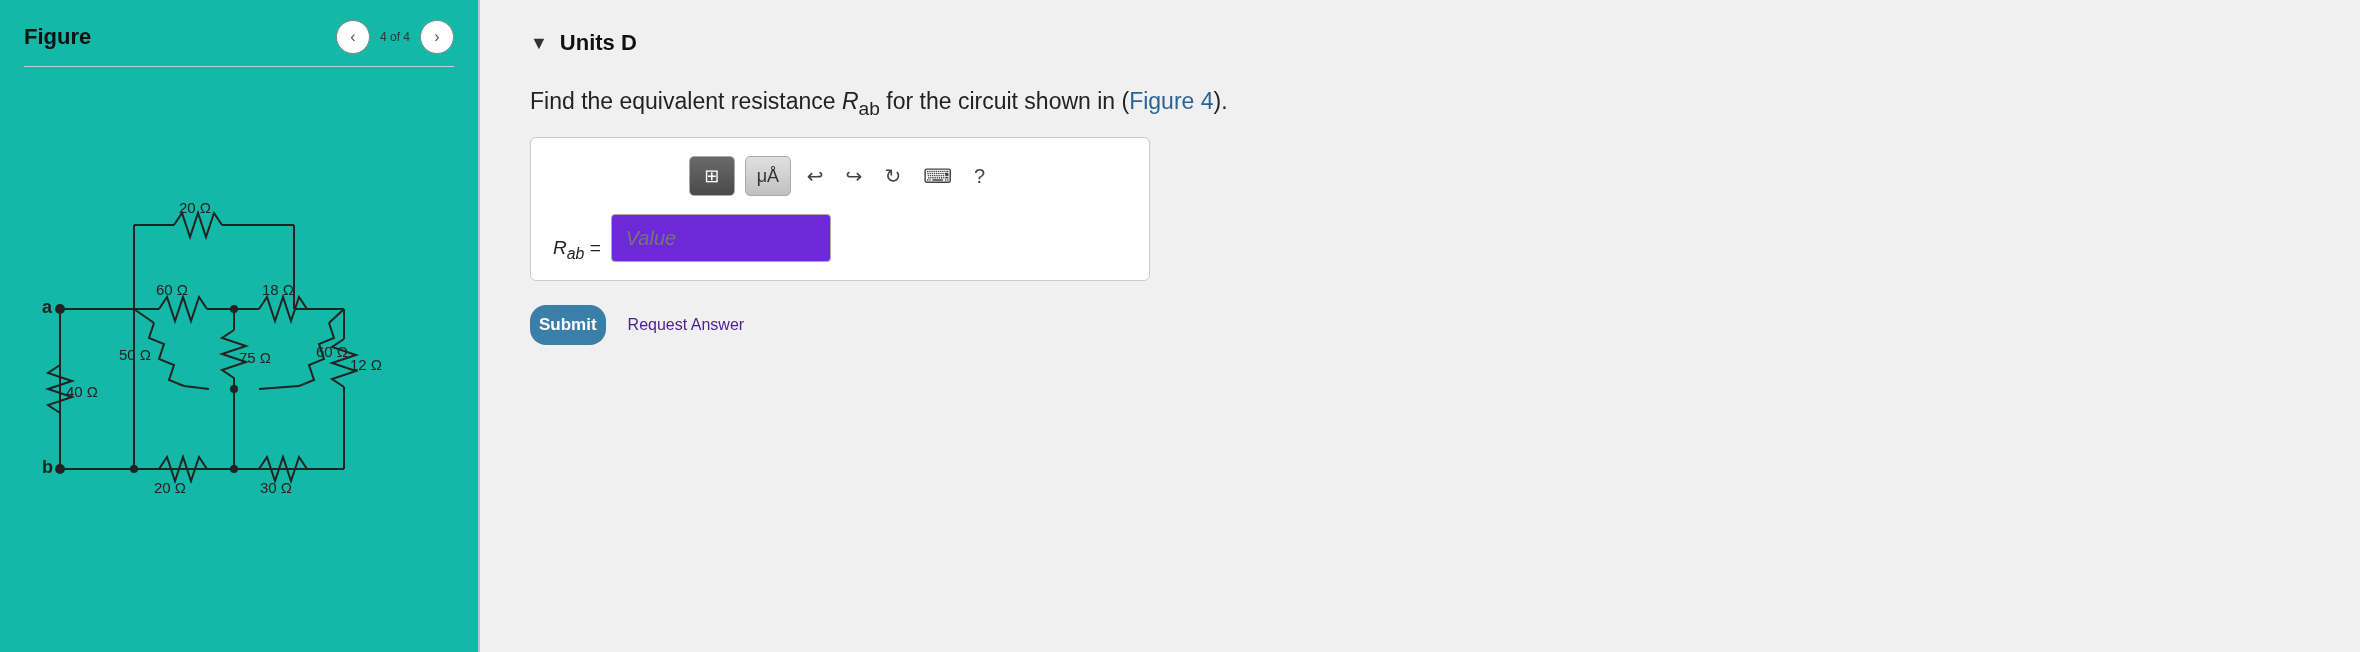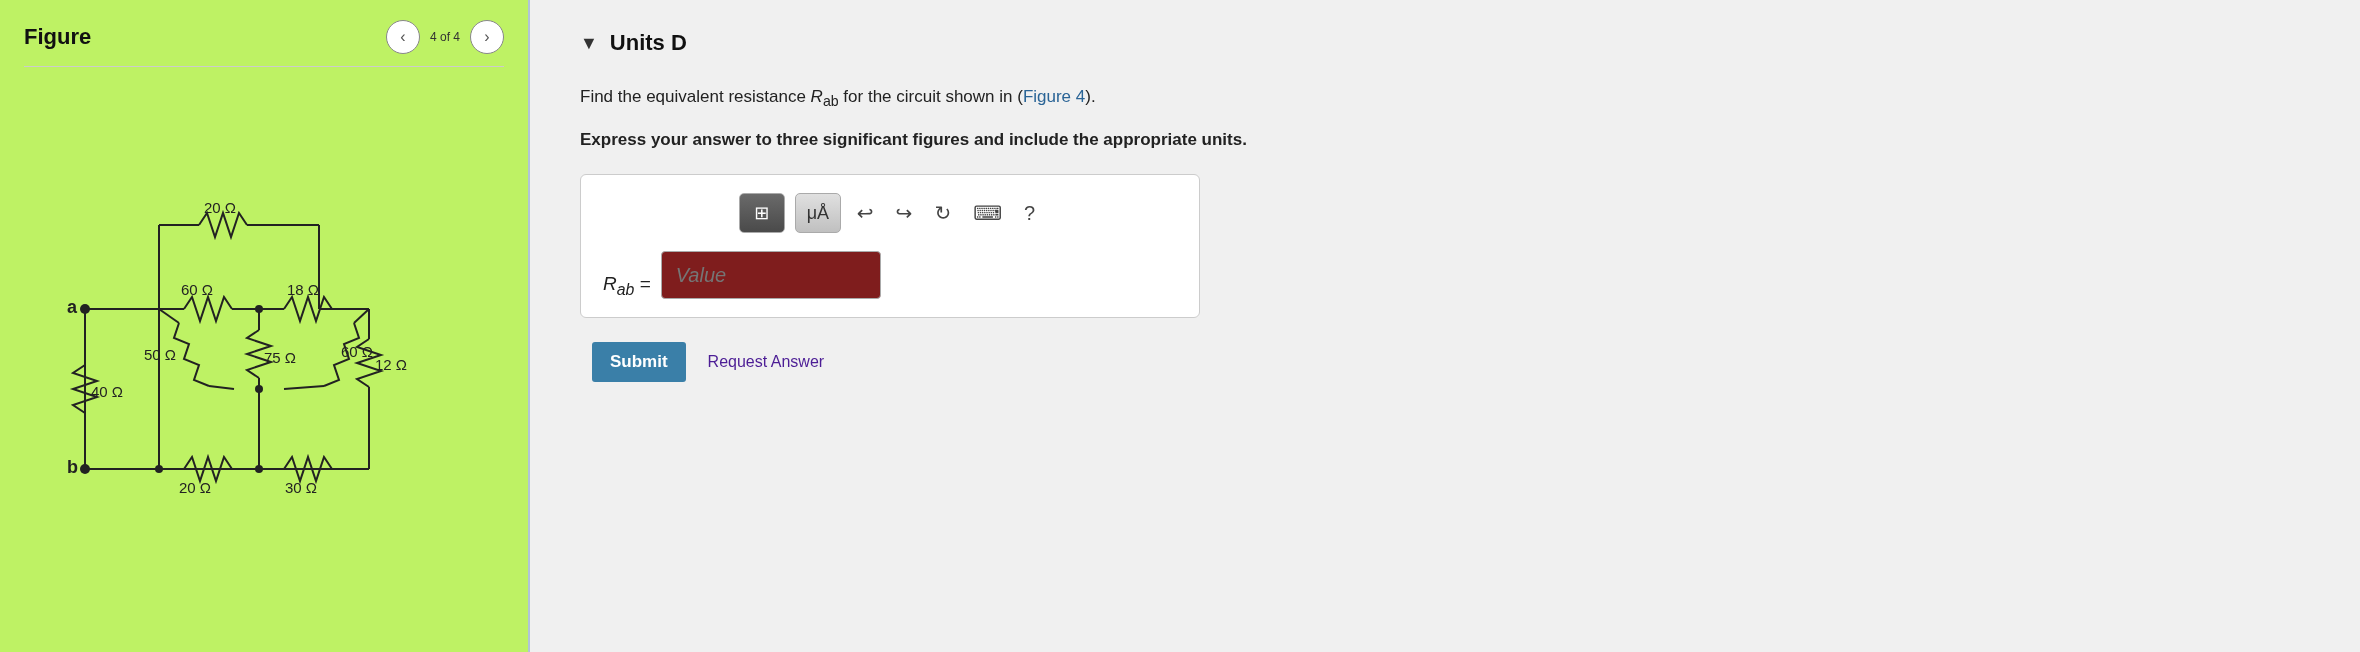--- a/index.html
+++ b/index.html
@@ -7,22 +7,22 @@
       font-family: -apple-system, BlinkMacSystemFont, "Segoe UI", Arial, sans-serif;
       background: #f5f5f5;
       display: flex;
       width: 2360px;
       height: 652px;
       overflow: hidden;
     }
 
     
     .left-panel {
-      width: 530px;
-      background: #bef264;
+      width: 480px;
+      background: #14b8a6;
       border-right: 2px solid #b0c4d8;
       padding: 20px 24px;
       flex-shrink: 0;
     }
 
     .figure-header {
       display: flex;
       align-items: center;
       justify-content: space-between;
       margin-bottom: 12px;
@@ -93,21 +93,21 @@
       cursor: pointer;
     }
 
     .part-title {
       font-size: 22px;
       font-weight: 700;
       color: #111;
     }
 
     .problem-text {
-      font-size: 17px;
+      font-size: 23px;
       color: #222;
       margin-bottom: 14px;
       line-height: 1.5;
     }
 
     .problem-text a {
       color: #2a6496;
       text-decoration: none;
     }
 
@@ -183,21 +183,21 @@
     }
 
     .value-input, .units-input {
       height: 48px;
       border: 1.5px solid #aaa;
       border-radius: 4px;
       font-size: 20px;
       font-style: italic;
       color: #aaa;
       padding: 0 14px;
-      background: #7f1d1d;
+      background: #6d28d9;
       outline: none;
     }
 
     .value-input {
       width: 220px;
     }
 
     .units-input {
       width: 200px;
     }
@@ -206,26 +206,25 @@
     .action-row {
       display: flex;
       align-items: center;
       gap: 22px;
     }
 
     .submit-btn {
       background: #3a7fa8;
       color: #fff;
       border: none;
-      border-radius: 3px;
-      padding: 10px 18px;
+      border-radius: 16px;
+      padding: 10px 9px;
       font-size: 17px;
       font-weight: 600;
       cursor: pointer;
-      margin-left: 12px;
     }
 
     .request-link {
       color: #4c1d95;
       font-size: 16px;
       text-decoration: none;
       font-weight: 500;
       cursor: pointer;
     }
   </style>
@@ -337,21 +336,20 @@
     <span class="collapse-arrow">▼</span>
     <span class="part-title">Units D</span>
   </div>
 
   
   <p class="problem-text">
     <span>Find the equivalent resistance </span><span><em>R</em><sub>ab</sub></span><span> for the circuit shown in (</span><a href="#">Figure 4</a><span>).</span>
   </p>
 
   
-  <p class="instruction-text">Express your answer to three significant figures and include the appropriate units.</p>
 
   
   <div class="answer-box">
     
     <div class="toolbar">
       <button class="toolbar-btn active">
         <span>⊞</span>
       </button>
       <button class="toolbar-btn">
         <span>μÅ</span>

